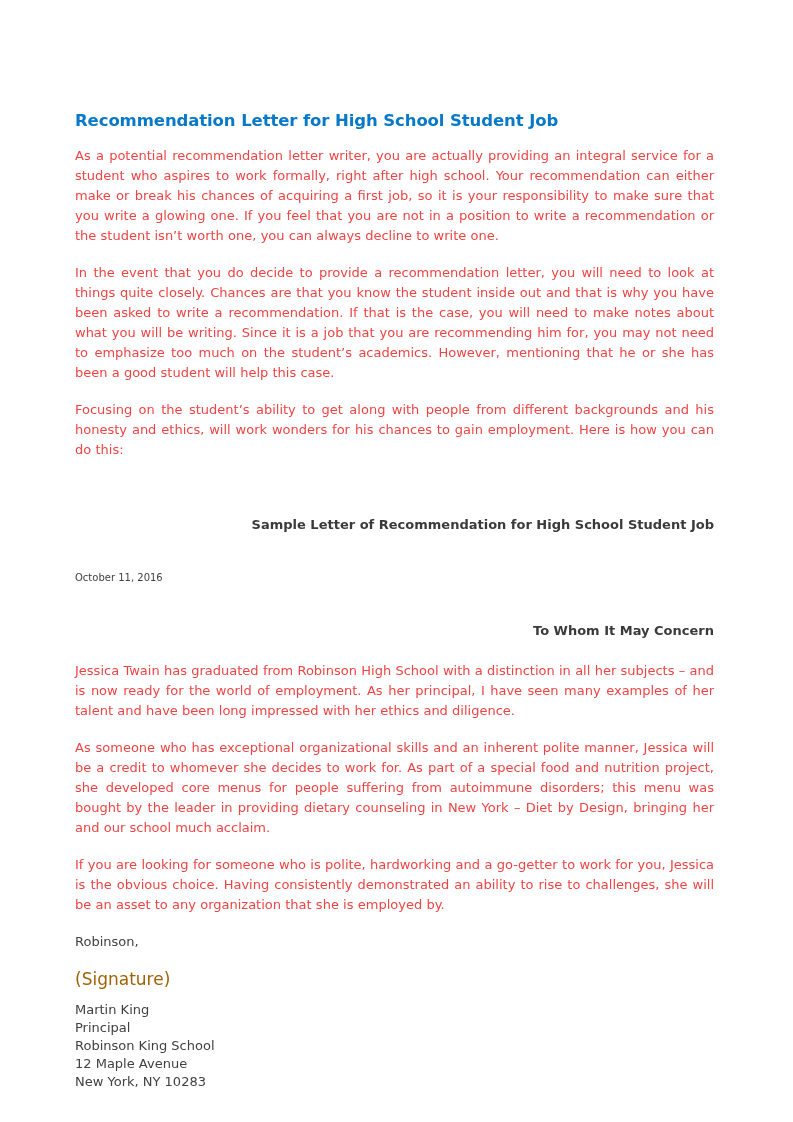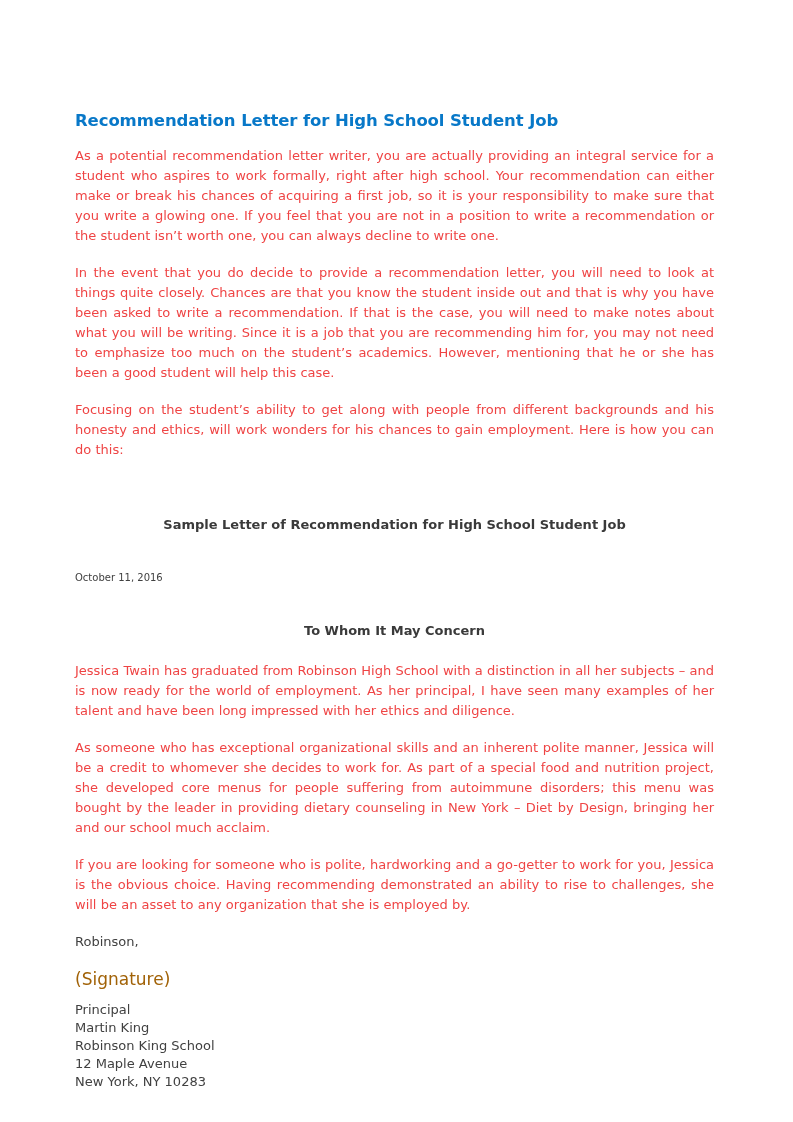--- a/index.html
+++ b/index.html
@@ -53,21 +53,21 @@
     text-justify: inter-word;
     word-spacing: 0.1px;
   }
 
   h2.section-head {
     font-size: 13px;
     line-height: 20px;
     font-weight: bold;
     color: #3a3a3a;
     margin: 0;
-    text-align: center;
+    text-align: right;
   }
 
   .spacer-lg { height: 38px; }
   .spacer-md { height: 33px; }
   .spacer-sm { height: 20px; }
 
   p.plain {
     font-size: 10px;
     line-height: 20px;
     color: #414141;
@@ -128,30 +128,30 @@
     <div class="spacer-md"></div>
 
     <h2 class="section-head">To Whom It May Concern</h2>
 
     <div class="spacer-sm"></div>
 
     <p class="para">Jessica Twain has graduated from Robinson High School with a distinction in all her subjects  – and is now ready for the world of employment. As her principal, I have seen many examples of her talent and have been long impressed with her ethics and diligence.</p>
 
     <p class="para">As someone who has exceptional organizational skills and an inherent polite manner, Jessica will be a credit to whomever she decides to work for. As part of a special food and nutrition project, she developed core menus for people suffering from autoimmune disorders; this menu was bought by the leader in providing dietary counseling in New York  – Diet by Design, bringing her and our school much acclaim.</p>
 
-    <p class="para">If you are looking for someone who is polite, hardworking and a go-getter to work for you, Jessica is the obvious choice. Having recommending demonstrated an ability to rise to challenges, she will be an asset to any organization that she is employed by.</p>
+    <p class="para">If you are looking for someone who is polite, hardworking and a go-getter to work for you, Jessica is the obvious choice. Having consistently demonstrated an ability to rise to challenges, she will be an asset to any organization that she is employed by.</p>
 
 
     <p class="salutation">Robinson,</p>
 
     <p class="signature-mark">(Signature)</p>
 
     <div class="sig-block">
+      <p class="sig-line">Martin King</p>
       <p class="sig-line">Principal</p>
-      <p class="sig-line">Martin King</p>
       <p class="sig-line">Robinson King School</p>
       <p class="sig-line">12 Maple Avenue</p>
       <p class="sig-line">New York, NY 10283</p>
 
     </div>
 
   </div>
 </div>
 
 </body></html>

